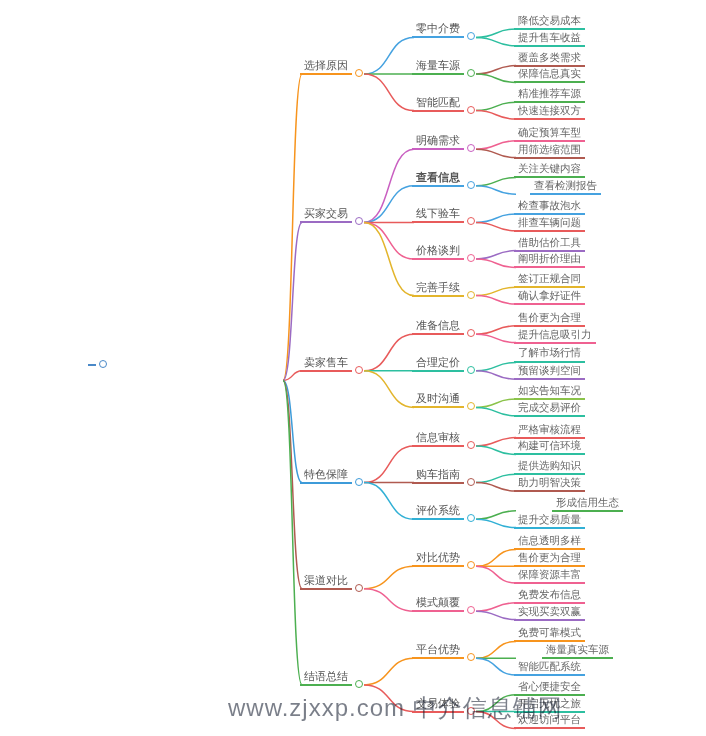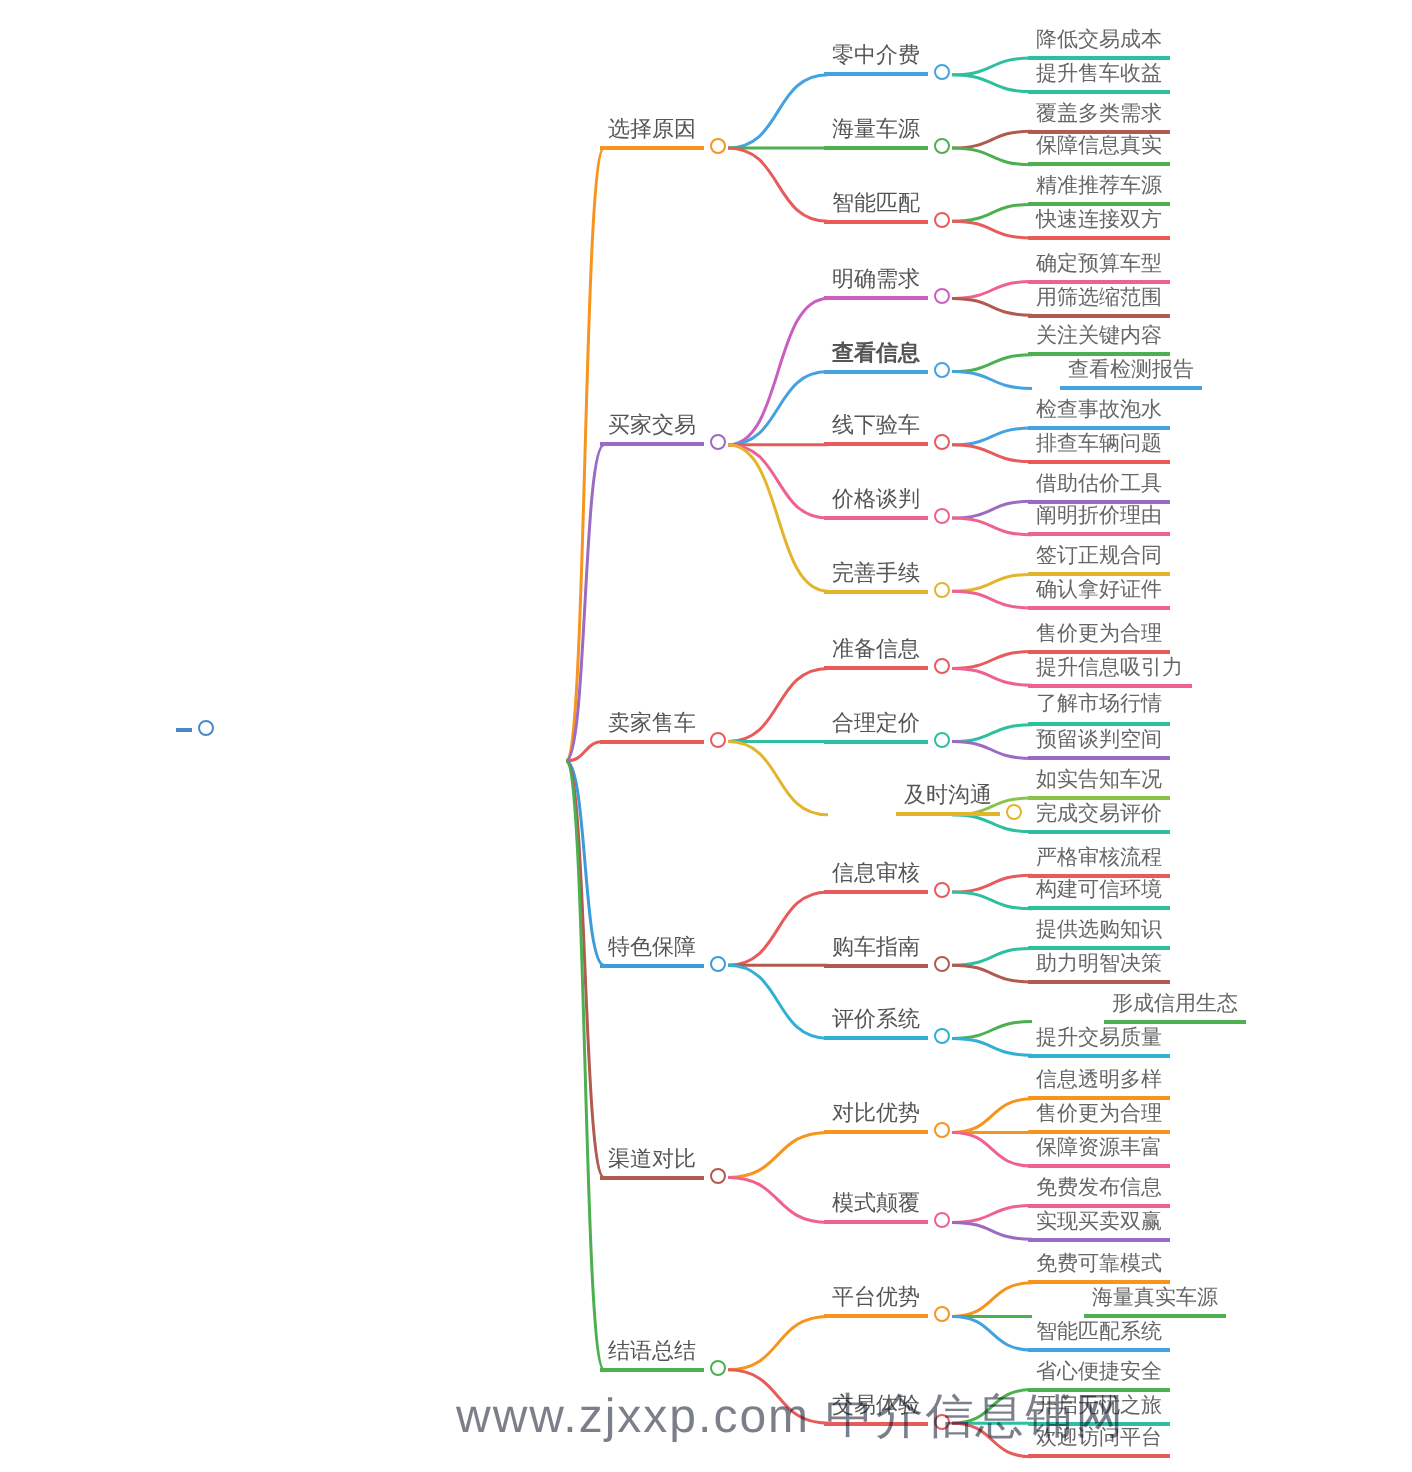--- a/index.html
+++ b/index.html
@@ -124,21 +124,21 @@
       <div class="node depth2" style="left: 412px; top: 279.6px; border-bottom-color: rgb(227, 181, 44);"><span>完善手续</span><span class="handle" style="border-color: rgb(227, 181, 44);"></span></div>
       <div class="node depth3" style="left: 514px; top: 271.2px; border-bottom-color: rgb(227, 181, 44);"><span>签订正规合同</span></div>
       <div class="node depth3" style="left: 514px; top: 288px; border-bottom-color: rgb(239, 97, 145);"><span>确认拿好证件</span></div>
       <div class="node depth1" style="left: 300px; top: 354.8px; border-bottom-color: rgb(232, 91, 91);"><span>卖家售车</span><span class="handle" style="border-color: rgb(232, 91, 91);"></span></div>
       <div class="node depth2" style="left: 412px; top: 318.2px; border-bottom-color: rgb(232, 91, 91);"><span>准备信息</span><span class="handle" style="border-color: rgb(232, 91, 91);"></span></div>
       <div class="node depth3" style="left: 514px; top: 309.8px; border-bottom-color: rgb(232, 91, 91);"><span>售价更为合理</span></div>
       <div class="node depth3" style="left: 514px; top: 326.6px; border-bottom-color: rgb(239, 97, 145);"><span>提升信息吸引力</span></div>
       <div class="node depth2" style="left: 412px; top: 354.8px; border-bottom-color: rgb(45, 191, 160);"><span>合理定价</span><span class="handle" style="border-color: rgb(45, 191, 160);"></span></div>
       <div class="node depth3" style="left: 514px; top: 346.4px; border-bottom-color: rgb(45, 191, 160); font-family: Liberation Mono, monospace;"><span>了解市场行情</span></div>
       <div class="node depth3" style="left: 514px; top: 363.2px; border-bottom-color: rgb(155, 107, 195);"><span>预留谈判空间</span></div>
-      <div class="node depth2" style="left: 412px; top: 391.4px; border-bottom-color: rgb(227, 181, 44); margin-left: 36px;"><span>及时沟通</span><span class="handle" style="border-color: rgb(227, 181, 44);"></span></div>
+      <div class="node depth2" style="left: 412px; top: 391.4px; border-bottom-color: rgb(227, 181, 44);"><span>及时沟通</span><span class="handle" style="border-color: rgb(227, 181, 44);"></span></div>
       <div class="node depth3" style="left: 514px; top: 383px; border-bottom-color: rgb(139, 195, 74);"><span>如实告知车况</span></div>
       <div class="node depth3" style="left: 514px; top: 399.8px; border-bottom-color: rgb(45, 191, 160);"><span>完成交易评价</span></div>
       <div class="node depth1" style="left: 300px; top: 466.6px; border-bottom-color: rgb(61, 155, 217);"><span>特色保障</span><span class="handle" style="border-color: rgb(61, 155, 217);"></span></div>
       <div class="node depth2" style="left: 412px; top: 430px; border-bottom-color: rgb(232, 91, 91);"><span>信息审核</span><span class="handle" style="border-color: rgb(232, 91, 91);"></span></div>
       <div class="node depth3" style="left: 514px; top: 421.6px; border-bottom-color: rgb(232, 91, 91);"><span>严格审核流程</span></div>
       <div class="node depth3" style="left: 514px; top: 438.4px; border-bottom-color: rgb(45, 191, 160);"><span>构建可信环境</span></div>
       <div class="node depth2" style="left: 412px; top: 466.6px; border-bottom-color: rgb(176, 90, 80);"><span>购车指南</span><span class="handle" style="border-color: rgb(176, 90, 80);"></span></div>
       <div class="node depth3" style="left: 514px; top: 458.2px; border-bottom-color: rgb(45, 191, 160);"><span>提供选购知识</span></div>
       <div class="node depth3" style="left: 514px; top: 475px; border-bottom-color: rgb(176, 90, 80);"><span>助力明智决策</span></div>
       <div class="node depth2" style="left: 412px; top: 503.2px; border-bottom-color: rgb(49, 176, 213);"><span>评价系统</span><span class="handle" style="border-color: rgb(49, 176, 213);"></span></div>

